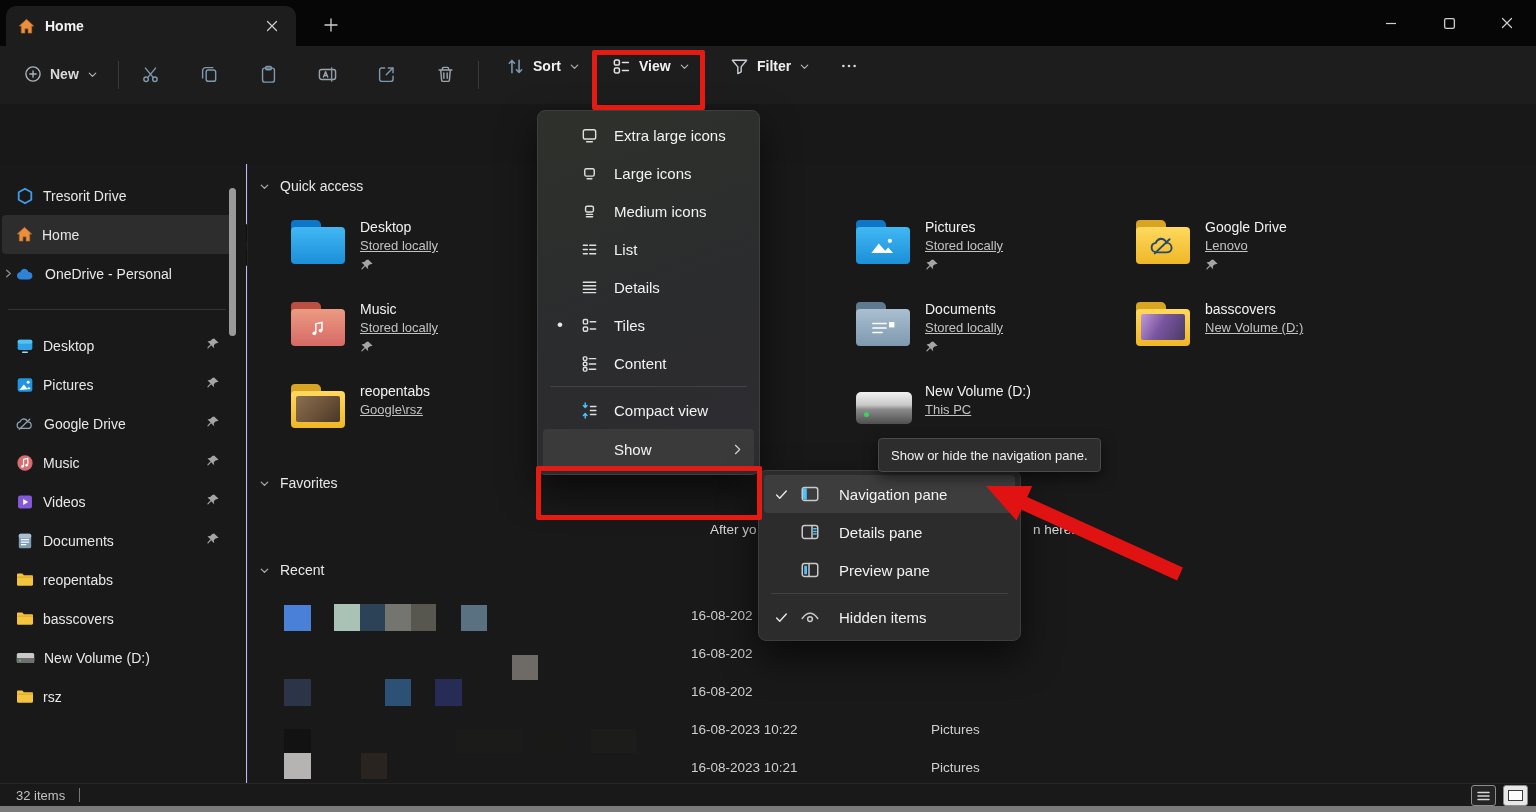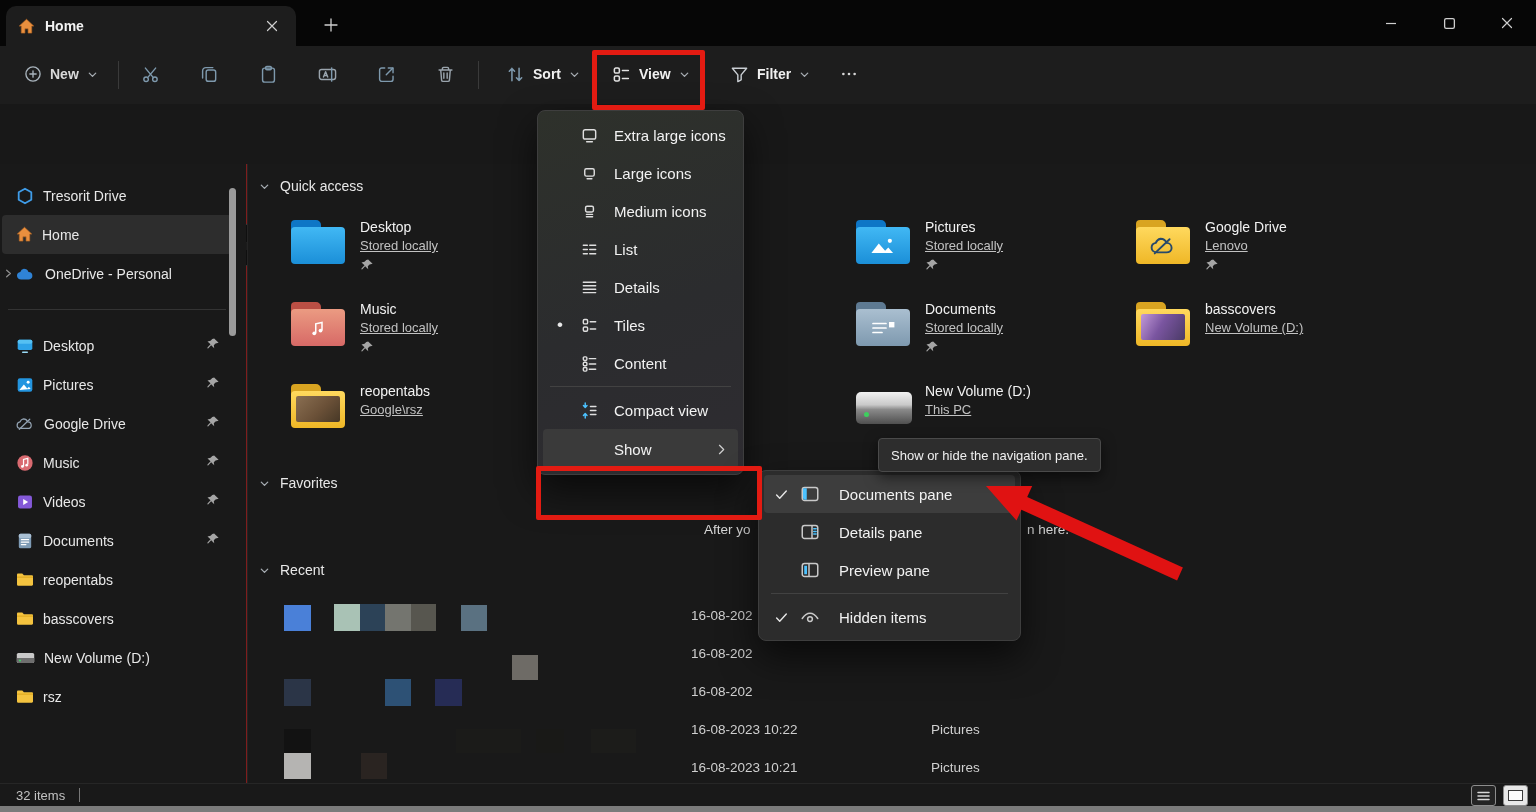--- a/index.html
+++ b/index.html
@@ -1,36 +1,36 @@
 <!DOCTYPE html>
 <html><head>
 <meta charset="utf-8">
 <style>
   html,body{margin:0;padding:0;background:#000;}
-  #app{position:relative;width:1536px;height:812px;background:#7f1d1d;overflow:hidden;
+  #app{position:relative;width:1536px;height:812px;background:#c4b5fd;overflow:hidden;
        font-family:"Liberation Sans",sans-serif;color:#e6e6e6;font-size:14px;}
   .ic{display:inline-flex;align-items:center;justify-content:center;}
   .ic svg{display:block;}
 
   
   .tabbar{position:absolute;left:0;top:0;right:0;height:46px;background:#060606;}
   .tab{position:absolute;left:6px;top:6px;width:290px;height:40px;background:#1d1d1d;
        border-radius:10px 10px 0 0;display:flex;align-items:center;padding:0 12px;box-sizing:border-box;}
   .tab-title{font-weight:700;font-size:14px;color:#f2f2f2;margin-left:10px;}
   .tab-close{margin-left:auto;width:24px;height:24px;display:flex;align-items:center;justify-content:center;border-radius:4px;}
   .newtab{position:absolute;left:318px;top:14px;width:26px;height:22px;display:flex;align-items:center;justify-content:center;}
   .wincontrols{position:absolute;right:0;top:0;height:46px;display:flex;}
   .winbtn{width:58px;height:100%;display:flex;align-items:center;justify-content:center;}
 
   
   .toolbar{position:absolute;left:0;top:46px;right:0;height:58px;background:#1d1d1d;font-weight:bold;}
   .tb-new{position:absolute;left:16px;top:8px;height:40px;display:flex;align-items:center;gap:8px;padding:0 8px;border-radius:4px;color:#d9d9d9;}
   .tb-sep{position:absolute;top:15px;width:1px;height:28px;background:#3a3a3a;}
   .tb-iconbtn{position:absolute;top:8px;width:44px;height:40px;display:flex;align-items:center;justify-content:center;border-radius:4px;}
-  .tb-btn{position:absolute;top:8px;height:40px;display:flex;align-items:center;gap:8px;padding:0 10px;border-radius:4px;color:#f0f0f0;font-size:14px;}
+  .tb-btn{position:absolute;top:0;height:40px;display:flex;align-items:center;gap:8px;padding:0 10px;border-radius:4px;color:#f0f0f0;font-size:14px;}
 
   
   .addressrow{position:absolute;left:0;top:104px;right:0;height:60px;background:#181818;}
   .nav-btn{position:absolute;top:126px;width:30px;height:30px;display:flex;align-items:center;justify-content:center;border-radius:4px;}
   .crumb-box{position:absolute;left:166px;top:120px;width:1174px;height:42px;background:#0f0f0f;border:1px solid #383838;
              border-radius:4px;display:flex;align-items:center;padding:0 14px;box-sizing:border-box;gap:10px;}
   .crumb-label{font-size:14px;color:#ededed;}
   .crumb-spacer{flex:1;}
   .search-box{position:absolute;left:1352px;top:120px;width:172px;height:42px;background:#0f0f0f;border:1px solid #383838;
               border-radius:4px;display:flex;align-items:center;padding:0 12px;box-sizing:border-box;}
@@ -58,37 +58,37 @@
   .tile-sub{font-size:13px;color:#c2c2c2;text-decoration:underline;}
   .tile-pin{margin-top:2px;}
   .tfolder{width:54px;height:46px;position:relative;}
   .tfolder .back{position:absolute;left:0;top:2px;width:30px;height:12px;border-radius:4px 5px 0 0;}
   .tfolder .front{position:absolute;left:0;top:9px;width:54px;height:37px;border-radius:4px;}
   .tfolder .photo{position:absolute;left:5px;top:14px;width:44px;height:26px;border-radius:2px;}
   .tfolder .glyph{position:absolute;left:0;top:9px;width:54px;height:37px;display:flex;align-items:center;justify-content:center;}
   .tdrive{position:absolute;top:10px;left:0;width:56px;height:32px;border-radius:5px;
           background:linear-gradient(180deg,#f2f2f2 0%,#c9c9c9 40%,#8a8a8a 55%,#4f4f4f 100%);}
   .tdrive .led{position:absolute;left:8px;bottom:7px;width:5px;height:5px;border-radius:50%;background:#3ecf5e;}
-  .fav-frag{position:absolute;font-size:13.5px;color:#d8d8d8;white-space:nowrap;}
+  .fav-frag{position:absolute;font-size:13.5px;color:#d8d8d8;white-space:nowrap;margin-left:6px;}
   .thumb{position:absolute;}
   .recent-date{position:absolute;left:443px;font-size:13.5px;color:#cfcfcf;white-space:nowrap;}
   .recent-folder{position:absolute;left:683px;font-size:13.5px;color:#cfcfcf;white-space:nowrap;}
 
   
   .statusbar{position:absolute;left:0;right:0;bottom:6px;height:22px;background:#191919;border-top:1px solid #262626;
              display:flex;align-items:center;gap:14px;padding-left:16px;font-size:13px;color:#c2c2c2;}
   .status-sep{width:1px;height:14px;background:#777;}
   .status-views{position:absolute;right:8px;top:1px;display:flex;gap:7px;}
   .sv-btn{width:23px;height:19px;border:1px solid #8d8d8d;border-radius:3px;display:flex;align-items:center;justify-content:center;background:#242424;}
   .sv-btn.active{background:#e8e8e8;}
   .sv-btn.active .inner{width:13px;height:9px;background:#fcfcfc;border:1.5px solid #3a3a3a;}
   .taskbar-sliver{position:absolute;left:0;right:0;bottom:0;height:6px;background:#7b7b7b;}
 
   
-  .view-menu{position:absolute;left:537px;top:110px;width:207px;z-index:30;box-sizing:border-box;
+  .view-menu{position:absolute;left:537px;top:110px;width:223px;z-index:30;box-sizing:border-box;
              background:linear-gradient(160deg,#2e312b 0%,#2b2c2e 55%,#2e2c31 100%);
              border:1px solid #3e3e3e;border-radius:8px;box-shadow:0 16px 36px rgba(0,0,0,.6);padding:5px 0;}
   .vm-item{height:38px;display:flex;align-items:center;margin:0 5px;border-radius:4px;font-size:15px;color:#f2f2f2;}
   .vm-item.hl{background:#3a3a3a;height:40px;}
   .vm-bullet{width:34px;text-align:center;font-size:17px;color:#e8e8e8;flex:none;}
   .vm-icbox{width:24px;display:flex;justify-content:center;flex:none;}
   .vm-label{margin-left:13px;white-space:nowrap;}
   .vm-arrow{margin-left:auto;margin-right:10px;display:flex;}
   .vm-sep{height:1px;background:#424242;margin:4px 12px;}
 
@@ -799,21 +799,21 @@
           <svg width="15" height="15" viewBox="0 0 16 16" fill="none" stroke="#e6e6e6" stroke-width="1.5" stroke-linecap="round" stroke-linejoin="round">
             <path d="m2.8 8.6 3.3 3.3 7-7.6"></path>
           </svg>
         </span>
         <span class="sm-icbox">
           <svg width="20" height="20" viewBox="0 0 16 16" fill="none" stroke="#c9c9c9" stroke-width="1.2" stroke-linecap="round" stroke-linejoin="round">
             <rect x="1.8" y="2.8" width="12.4" height="10.4" rx="1.8"></rect>
             <path d="M2.4 3.4h3v9.2H3.8a1.4 1.4 0 0 1-1.4-1.4z" fill="#4cc2ff" stroke="none"></path>
           </svg>
         </span>
-        <span class="sm-label">Documents pane</span>
+        <span class="sm-label">Navigation pane</span>
       </div>
       <div class="sm-item">
         <span class="sm-check"></span>
         <span class="sm-icbox">
           <svg width="20" height="20" viewBox="0 0 16 16" fill="none" stroke="#c9c9c9" stroke-width="1.2" stroke-linecap="round" stroke-linejoin="round">
             <rect x="1.8" y="2.8" width="12.4" height="10.4" rx="1.8"></rect>
             <path d="M9.6 3v10"></path>
             <path d="M11 5.4h1.9M11 7.5h1.9M11 9.6h1.9" stroke="#4cc2ff"></path>
           </svg>
         </span>

